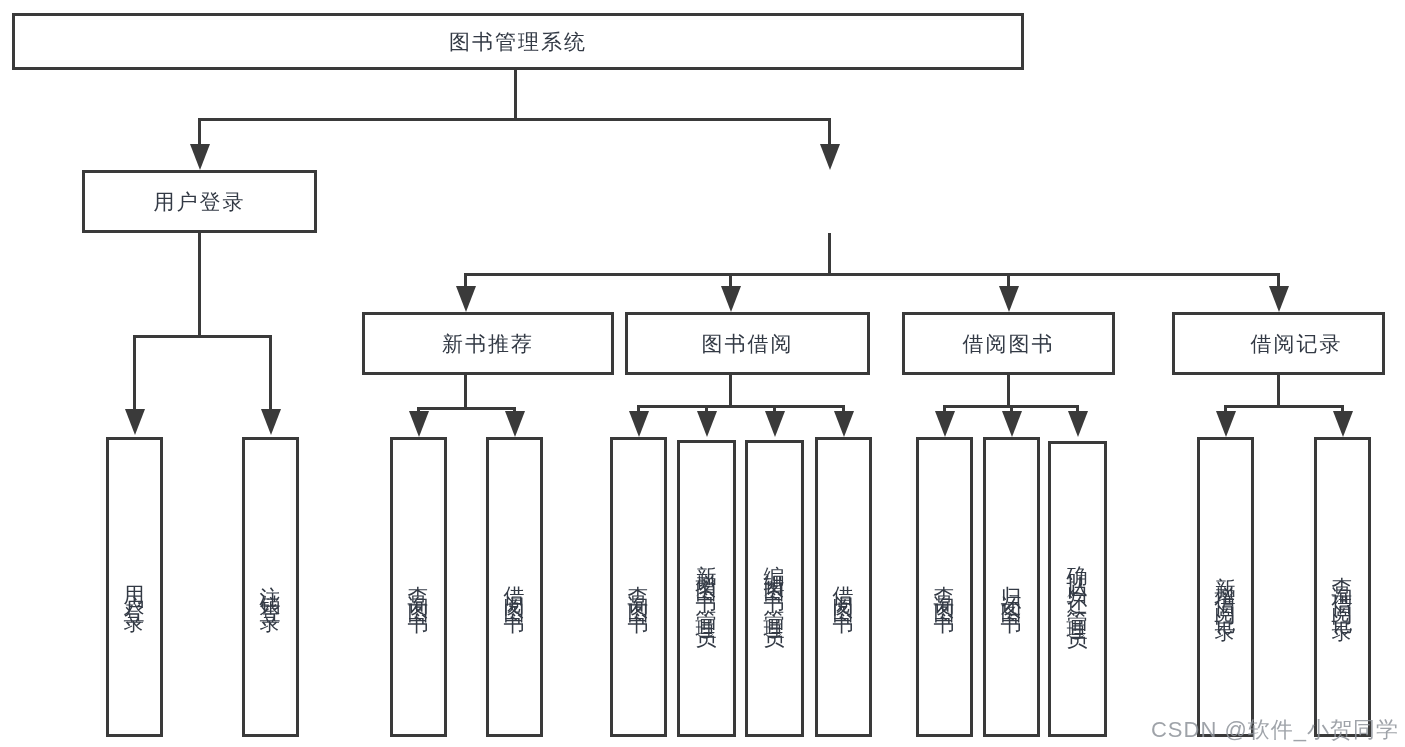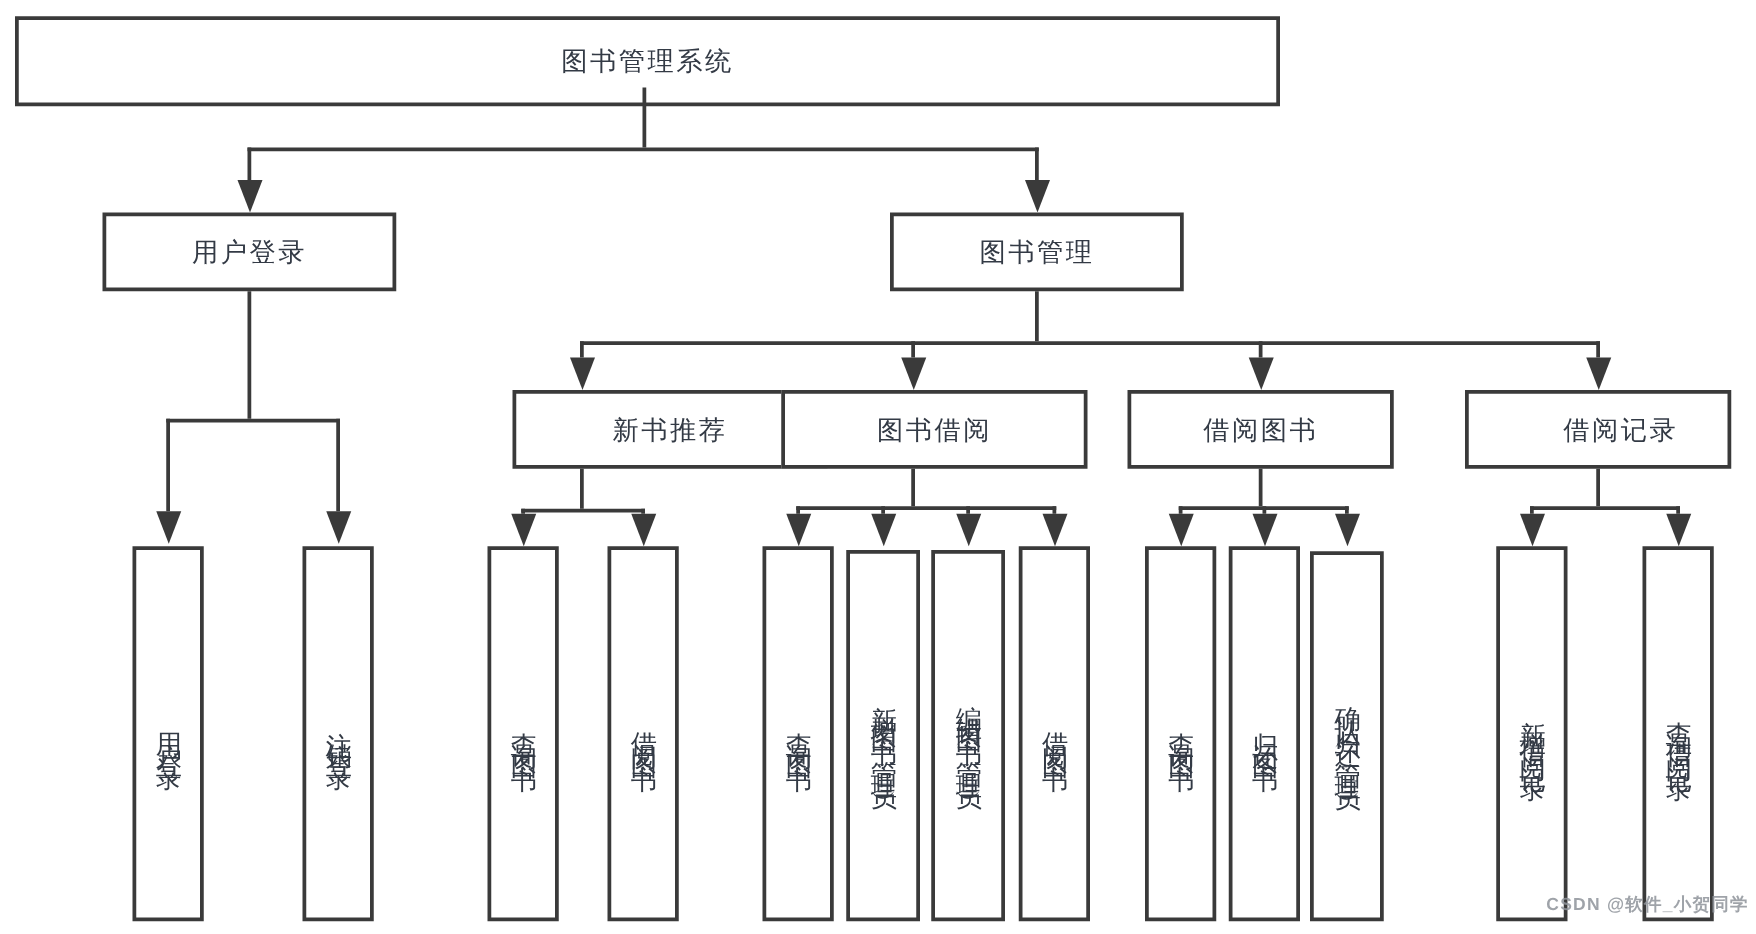--- a/index.html
+++ b/index.html
@@ -45,63 +45,59 @@
     position:absolute;
     top:100%;left:50%;
     margin-left:-10px;
     width:0;height:0;
     border-left:10px solid transparent;
     border-right:10px solid transparent;
     border-top:26px solid var(--line);
   }
   .watermark{
     position:absolute;
-    right:6px;bottom:14px;
-    font-size:14px;
+    right:6px;bottom:2px;
+    font-size:22px;
     color:var(--wm);
     opacity:.85;
     letter-spacing:1px;
     white-space:nowrap;
-    font-weight:bold;
   }
 </style>
 </head>
 <body>
 
 <div class="canvas">
 
-  <div class="box hbox" style="left:12px;top:13px;width:1012px;height:72px;">
+  <div class="box hbox" style="left:12px;top:13px;width:1012px;height:57px;">
     <span class="label">图书管理系统</span>
   </div>
 
   <div class="vline" style="left:514px;top:70px;height:48px;"></div>
   <div class="hline" style="left:198px;top:118px;width:633px;"></div>
   <div class="arrow" style="left:198px;top:118px;height:26px;"></div>
   <div class="arrow" style="left:828px;top:118px;height:26px;"></div>
 
   <div class="box hbox" style="left:82px;top:170px;width:235px;height:63px;">
     <span class="label">用户登录</span>
-  </div>
-  <div class="box hbox" style="left:712px;top:170px;width:235px;height:63px;">
-    <span class="label">图书管理</span>
   </div>
 
   <div class="vline" style="left:198px;top:233px;height:102px;"></div>
   <div class="hline" style="left:133px;top:335px;width:139px;"></div>
   <div class="arrow" style="left:133px;top:335px;height:74px;"></div>
   <div class="arrow" style="left:269px;top:335px;height:74px;"></div>
 
   <div class="vline" style="left:828px;top:233px;height:40px;"></div>
   <div class="hline" style="left:464px;top:273px;width:816px;"></div>
   <div class="arrow" style="left:464px;top:273px;height:13px;"></div>
   <div class="arrow" style="left:729px;top:273px;height:13px;"></div>
   <div class="arrow" style="left:1007px;top:273px;height:13px;"></div>
   <div class="arrow" style="left:1277px;top:273px;height:13px;"></div>
 
-  <div class="box hbox" style="left:362px;top:312px;width:252px;height:63px;margin-left:48px;">
+  <div class="box hbox" style="left:362px;top:312px;width:252px;height:63px;">
     <span class="label">新书推荐</span>
   </div>
   <div class="box hbox" style="left:625px;top:312px;width:245px;height:63px;">
     <span class="label">图书借阅</span>
   </div>
   <div class="box hbox" style="left:902px;top:312px;width:213px;height:63px;">
     <span class="label">借阅图书</span>
   </div>
   <div class="box hbox" style="left:1172px;top:312px;width:213px;height:63px;padding-left:36px;">
     <span class="label">借阅记录</span>

